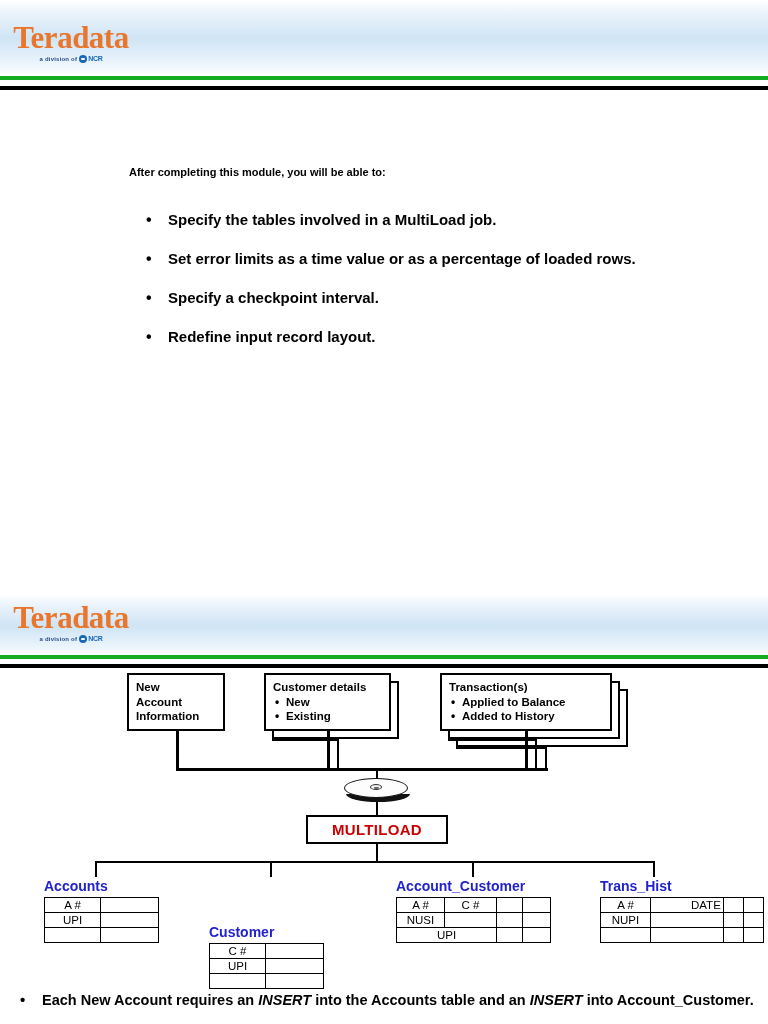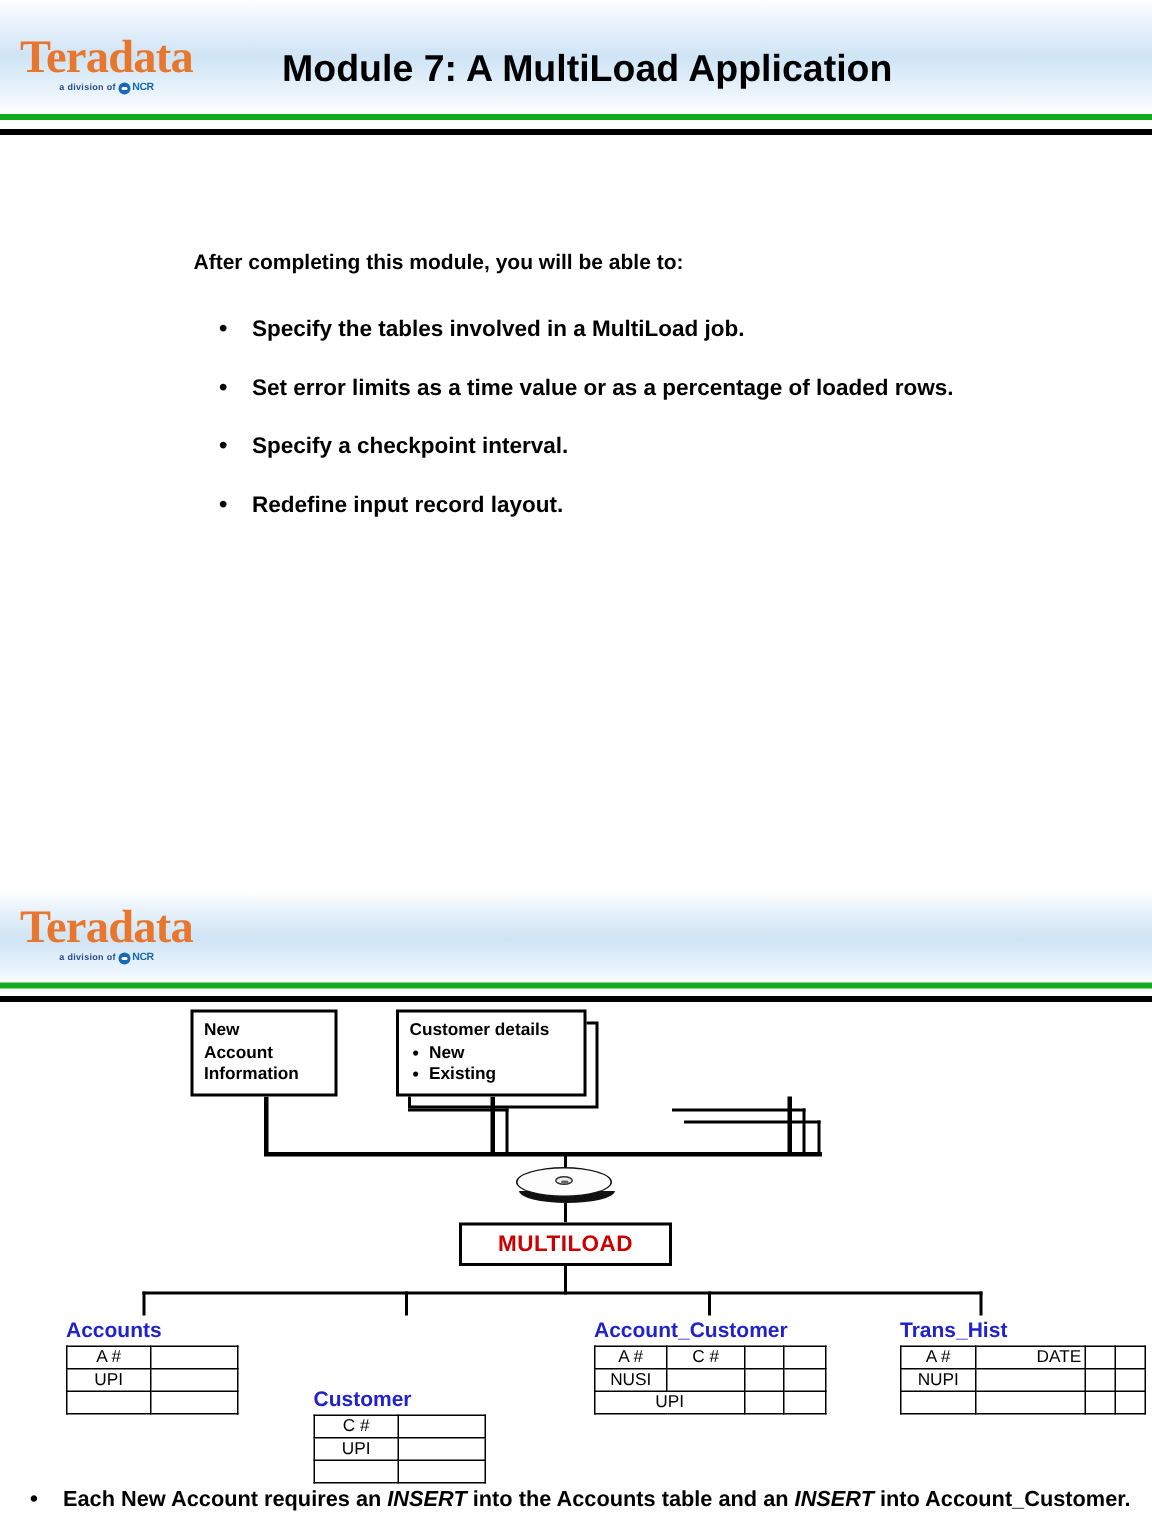--- a/index.html
+++ b/index.html
@@ -61,21 +61,21 @@
     position: absolute;
     font-size: 25px;
     font-weight: 700;
     color: #000000;
     white-space: nowrap;
   }
 
   
   .intro-line {
     position: absolute;
-    font-size: 14px; font-weight: 700; color:#000;
+    font-size: 11px; font-weight: 700; color:#000;
   }
   .obj-list { position: absolute; }
   .obj-item {
     display: flex; align-items: flex-start;
     margin-bottom: 19px;
     font-size: 15px; font-weight: 700; color: #000;
     line-height: 20px;
   }
   .obj-bullet {
     flex: 0 0 auto; width: 22px;
@@ -168,21 +168,20 @@
     <div class="logo" style="top:22px;">
       <div class="logo-word">Teradata</div>
       <div class="logo-sub">
         <span class="txt">a division of</span>
         <span class="ncr-mark">
           <span class="ncr-dot"></span>
           <span class="ncr-text">NCR</span>
         </span>
       </div>
     </div>
-    <div class="slide-title" style="left:188px;top:32px;">Module 7: A MultiLoad Application</div>
   </div>
   <div class="hdr-green" style="top:76px;"></div>
   <div class="hdr-black" style="top:86px;"></div>
 
   <div class="intro-line" style="left:129px;top:166px;">After completing this module, you will be able to:</div>
 
   <div class="obj-list" style="left:146px;top:210px;width:580px;">
     <div class="obj-item">
       <span class="obj-bullet">•</span>
       <span class="obj-text">Specify the tables involved in a MultiLoad job.</span>
@@ -228,20 +227,31 @@
     <div class="shadow-layer" style="left:8px;top:8px;width:127px;height:58px;"></div>
     <div class="srcbox" style="width:127px;height:58px;">
       <div>Customer details</div>
       <ul>
         <li>New</li>
         <li>Existing</li>
       </ul>
     </div>
   </div>
 
+  <div class="srcbox-wrap" style="left:440px;top:673px;width:200px;height:80px;">
+    <div class="shadow-layer" style="left:16px;top:16px;width:172px;height:58px;"></div>
+    <div class="shadow-layer" style="left:8px;top:8px;width:172px;height:58px;"></div>
+    <div class="srcbox" style="width:172px;height:58px;">
+      <div>Transaction(s)</div>
+      <ul>
+        <li>Applied to Balance</li>
+        <li>Added to History</li>
+      </ul>
+    </div>
+  </div>
 
   <div class="ln" style="left:176px;top:731px;width:3px;height:39px;"></div>
 
   <div class="ln" style="left:327px;top:731px;width:3px;height:39px;"></div>
   <div class="ln" style="left:337px;top:739px;width:2px;height:31px;"></div>
 
   <div class="ln" style="left:525px;top:731px;width:3px;height:39px;"></div>
   <div class="ln" style="left:535px;top:739px;width:2px;height:31px;"></div>
   <div class="ln" style="left:545px;top:747px;width:2px;height:23px;"></div>
 

